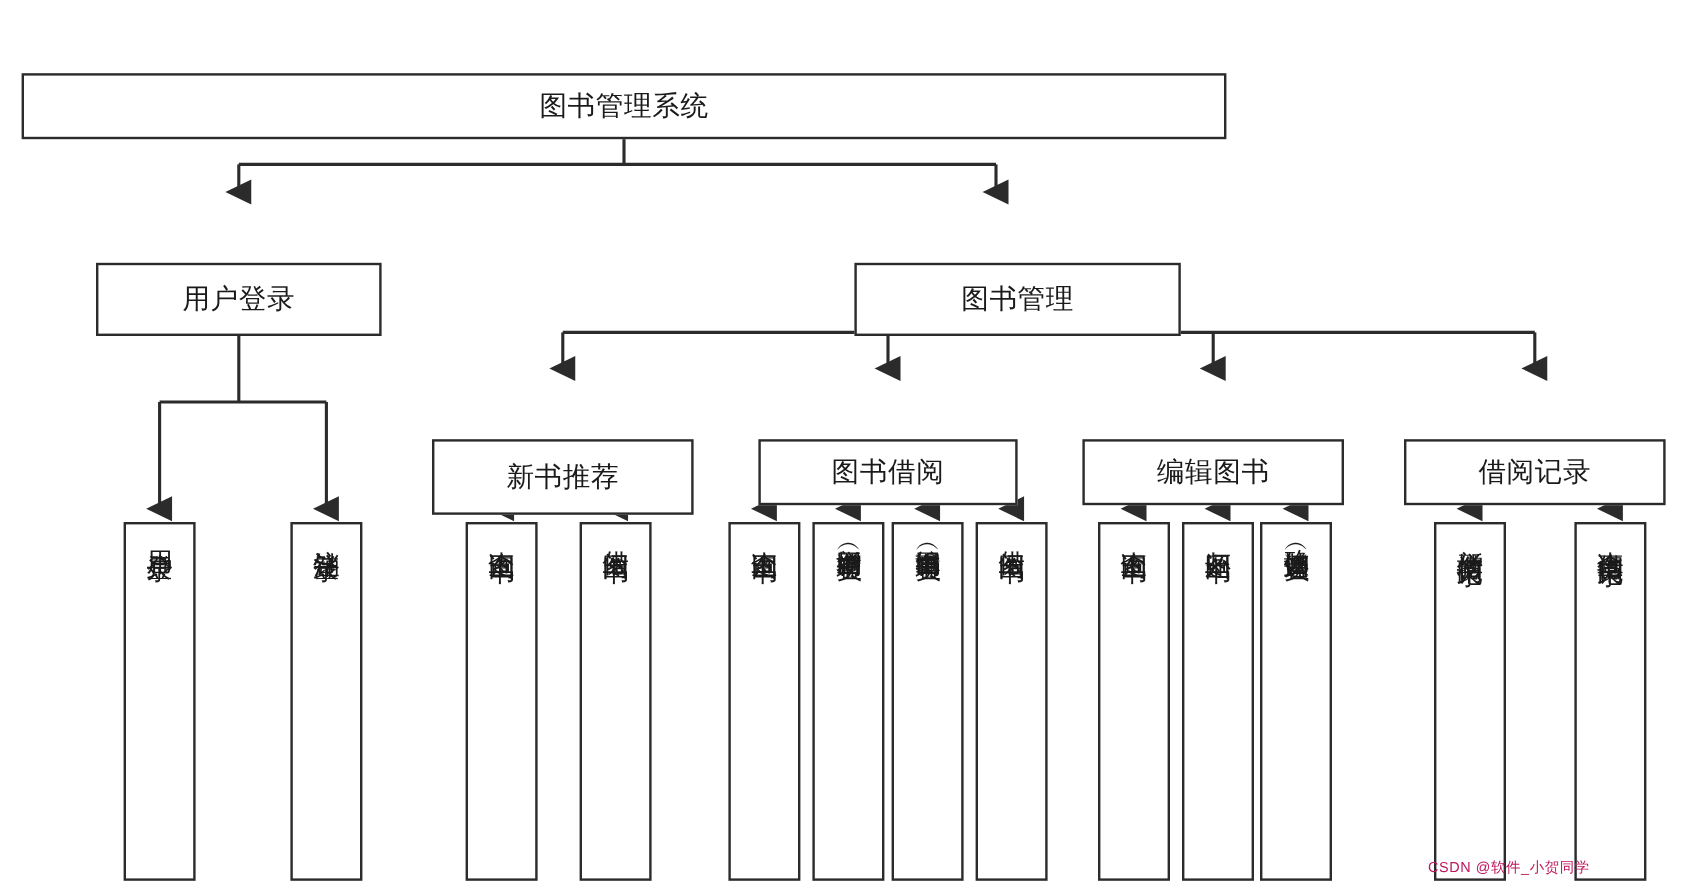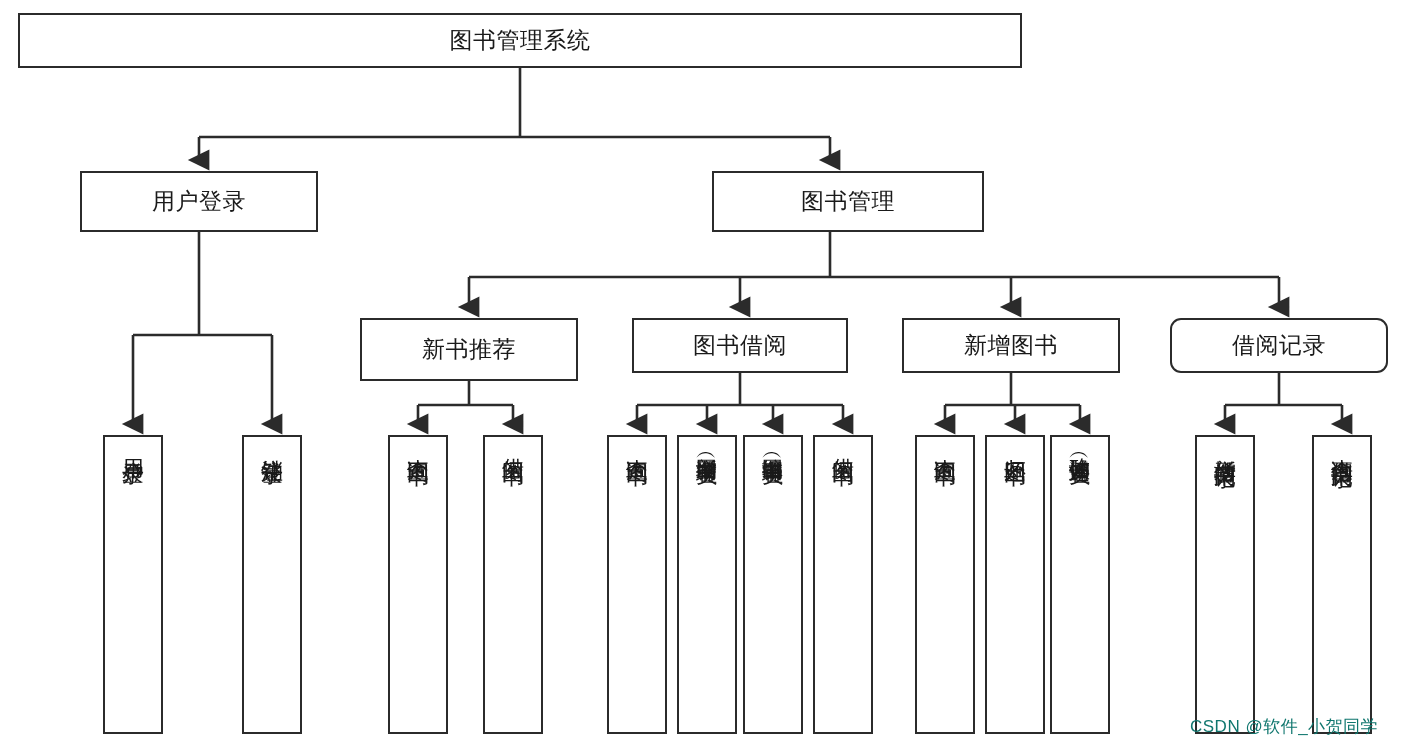--- a/index.html
+++ b/index.html
@@ -29,20 +29,21 @@
     position: absolute;
     box-sizing: border-box;
     background: #ffffff;
     border: 2px solid #2b2b2b;
     display: flex;
     align-items: center;
     justify-content: center;
   }
   .node.horiz {
     text-align: left;
+    margin-top: 48px;
   }
   .node.horiz .label {
     font-size: 23px;
     color: #1a1a1a;
     line-height: 1.1;
     letter-spacing: 0.5px;
     white-space: nowrap;
   }
   .node.vert {
     align-items: flex-start;
@@ -59,22 +60,22 @@
     white-space: nowrap;
     display: block;
     margin: 0 auto;
   }
   .node.vert.tall-text .label {
     font-size: 21px;
     letter-spacing: 1px;
   }
   .watermark {
     position: absolute;
-    color: #0f766e;
-    font-size: 17px;
+    color: #be185d;
+    font-size: 12px;
     white-space: nowrap;
     letter-spacing: 0.5px;
   }
 </style>
 </head>
 <body>
 
 <div id="canvas">
 
   <svg class="edge-layer" viewBox="0 0 1405 747" width="1405" height="747">
@@ -130,23 +131,23 @@
       <div class="node horiz" style="left: 712px; top: 171px; width: 272px; height: 61px;">
         <span class="label">图书管理</span>
       </div>
       <div class="node horiz" style="left: 360px; top: 318px; width: 218px; height: 63px;">
         <span class="label">新书推荐</span>
       </div>
       <div class="node horiz" style="left: 632px; top: 318px; width: 216px; height: 55px;">
         <span class="label">图书借阅</span>
       </div>
       <div class="node horiz" style="left: 902px; top: 318px; width: 218px; height: 55px;">
-        <span class="label">新增图书</span>
+        <span class="label">编辑图书</span>
       </div>
-      <div class="node horiz" style="left: 1170px; top: 318px; width: 218px; height: 55px; border-radius: 11px;">
+      <div class="node horiz" style="left: 1170px; top: 318px; width: 218px; height: 55px;">
         <span class="label">借阅记录</span>
       </div>
       <div class="node vert" style="left: 103px; top: 435px; width: 60px; height: 299px;">
         <span class="label">用户登录</span>
       </div>
       <div class="node vert" style="left: 242px; top: 435px; width: 60px; height: 299px;">
         <span class="label">注销登录</span>
       </div>
       <div class="node vert" style="left: 388px; top: 435px; width: 60px; height: 299px;">
         <span class="label">查询图书</span>

